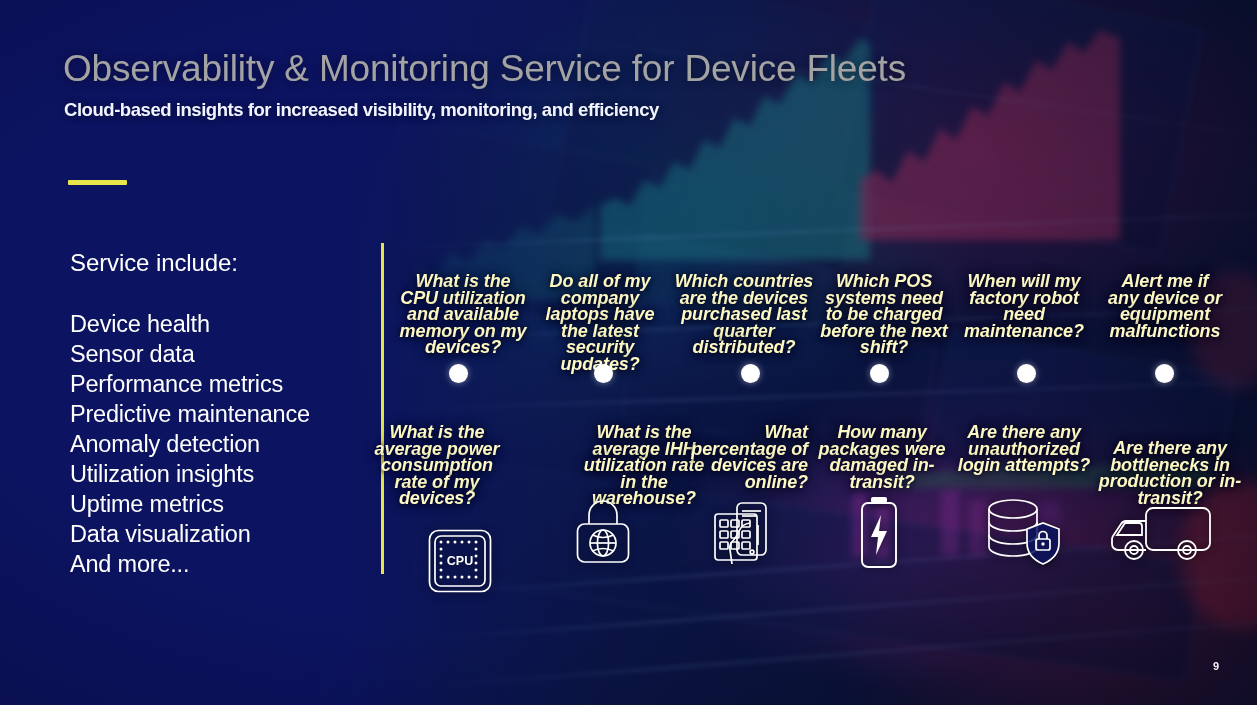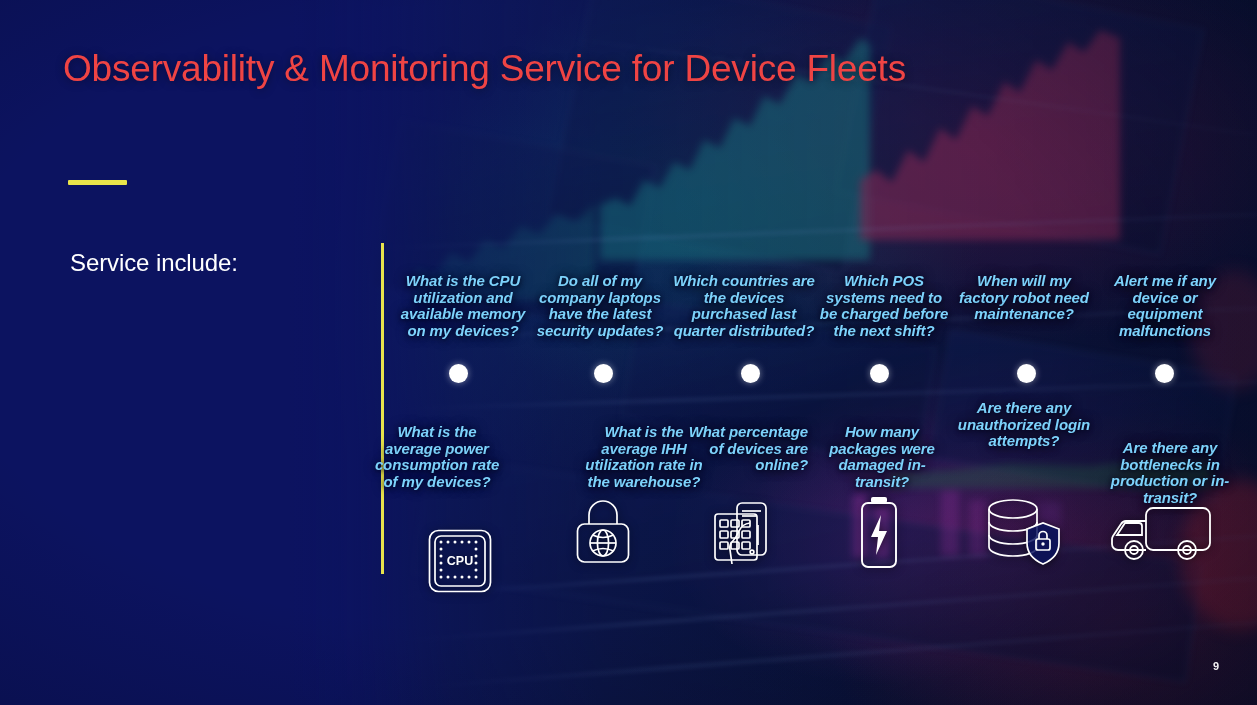--- a/index.html
+++ b/index.html
@@ -60,21 +60,21 @@
   .bg-vignette {
     position:absolute; inset:0;
     background:radial-gradient(ellipse 110% 110% at 40% 45%, rgba(0,0,0,0) 40%, rgba(2,5,22,0.55) 100%);
   }
 
   
   .content { position:absolute; inset:0; }
 
   .page-title {
     position:absolute; left:63px; top:48px;
-    font-size:37px; font-weight:400; color:#ef4444;
+    font-size:37px; font-weight:400; color:#a3a3a3;
     letter-spacing:-0.2px; white-space:nowrap;
     text-shadow:0 1px 10px rgba(0,0,0,0.45);
   }
   .page-subtitle {
     position:absolute; left:64px; top:99px;
     font-size:18.5px; font-weight:700; color:#f2f4ff;
     letter-spacing:-0.45px; white-space:nowrap;
     text-shadow:0 1px 8px rgba(0,0,0,0.45);
   }
 
@@ -96,22 +96,22 @@
     list-style:none;
   }
   .insights-list li {
     font-size:23.5px; font-weight:400; color:#ffffff;
     line-height:30px; letter-spacing:-0.2px; white-space:nowrap;
   }
 
   
   .q {
     position:absolute;
-    font-size:15px; font-weight:700; font-style:italic;
-    color:#7dd3fc; text-align:center; line-height:16.5px;
+    font-size:18px; font-weight:700; font-style:italic;
+    color:#fef9c3; text-align:center; line-height:16.5px;
     letter-spacing:-0.1px;
     text-shadow:0 1px 5px rgba(3,6,26,0.95), 0 0 12px rgba(3,6,26,0.8);
   }
   .q-top { bottom:auto; }
   .q-bot { }
 
   .dot {
     position:absolute; width:19px; height:19px; border-radius:50%;
     background:#ffffff; box-shadow:0 0 7px rgba(255,255,255,0.45);
   }
@@ -176,25 +176,37 @@
       <div class="streak" style="left:560px; top:36px; width:700px; transform:rotate(8deg); opacity:.5;"></div>
     </div>
   </div>
 
   <div class="bg-veil"></div>
   <div class="bg-vignette"></div>
 
   <div class="content">
 
     <h1 class="page-title">Observability &amp; Monitoring Service for Device Fleets</h1>
+    <div class="page-subtitle">Cloud-based insights for increased visibility, monitoring, and efficiency</div>
 
     <div class="accent-bar"></div>
     <div class="accent-rule"></div>
 
     <div class="insights-heading">Service include:</div>
+    <ul class="insights-list">
+      <li>Device health</li>
+      <li>Sensor data</li>
+      <li>Performance metrics</li>
+      <li>Predictive maintenance</li>
+      <li>Anomaly detection</li>
+      <li>Utilization insights</li>
+      <li>Uptime metrics</li>
+      <li>Data visualization</li>
+      <li>And more...</li>
+    </ul>
 
     <div class="q q-top" style="left:398px; top:273px; width:130px;">What is the CPU utilization and available memory on my devices?</div>
     <div class="dot" style="left:449px; top:364px;"></div>
     <div class="q q-bot" style="left:372px; top:424px; width:130px;">What is the average power consumption rate of my devices?</div>
     <div class="icon-wrap" style="left:427px; top:528px;">
       <svg width="66" height="66" viewBox="0 0 66 66" fill="none" stroke="#ffffff" stroke-width="1.7">
         <rect x="2.5" y="2.5" width="61" height="61" rx="9"></rect>
         <rect x="8" y="8" width="50" height="50" rx="6"></rect>
         <g fill="#ffffff" stroke="none">
           <circle cx="14" cy="14" r="1.5"></circle>
@@ -269,21 +281,21 @@
     <div class="icon-wrap" style="left:857px; top:495px;">
       <svg width="44" height="74" viewBox="0 0 44 74" fill="none" stroke="#ffffff" stroke-width="1.9">
         <rect x="14" y="2" width="16" height="6" rx="2" fill="#ffffff" stroke="none"></rect>
         <rect x="5" y="8" width="34" height="64" rx="6"></rect>
         <path d="M24 20 L14 42 H21 L19 60 L30 36 H22 Z" fill="#ffffff" stroke="none"></path>
       </svg>
     </div>
 
     <div class="q q-top" style="left:958px; top:273px; width:132px;">When will my factory robot need maintenance?</div>
     <div class="dot" style="left:1017px; top:364px;"></div>
-    <div class="q q-bot" style="left:956px; top:400px; width:136px;">Are there any unauthorized login attempts?</div>
+    <div class="q q-bot" style="left:956px; top:424px; width:136px;">Are there any unauthorized login attempts?</div>
     <div class="icon-wrap" style="left:983px; top:497px;">
       <svg width="80" height="70" viewBox="0 0 80 70" fill="none" stroke="#ffffff" stroke-width="1.7">
         <ellipse cx="30" cy="12" rx="24" ry="9"></ellipse>
         <path d="M6 12 V50 a24 9 0 0 0 48 0 V12"></path>
         <path d="M6 25 a24 9 0 0 0 48 0"></path>
         <path d="M6 38 a24 9 0 0 0 48 0"></path>
         <path d="M44 32 l16 -6 l16 6 v14 c0 12 -9 18 -16 21 c-7 -3 -16 -9 -16 -21 Z" fill="#0d1560" fill-opacity="0.85"></path>
         <rect x="53" y="42" width="14" height="11" rx="2"></rect>
         <path d="M56 42 v-3.5 a4 4 0 0 1 8 0 V42"></path>
         <circle cx="60" cy="47" r="1.7" fill="#ffffff" stroke="none"></circle>

